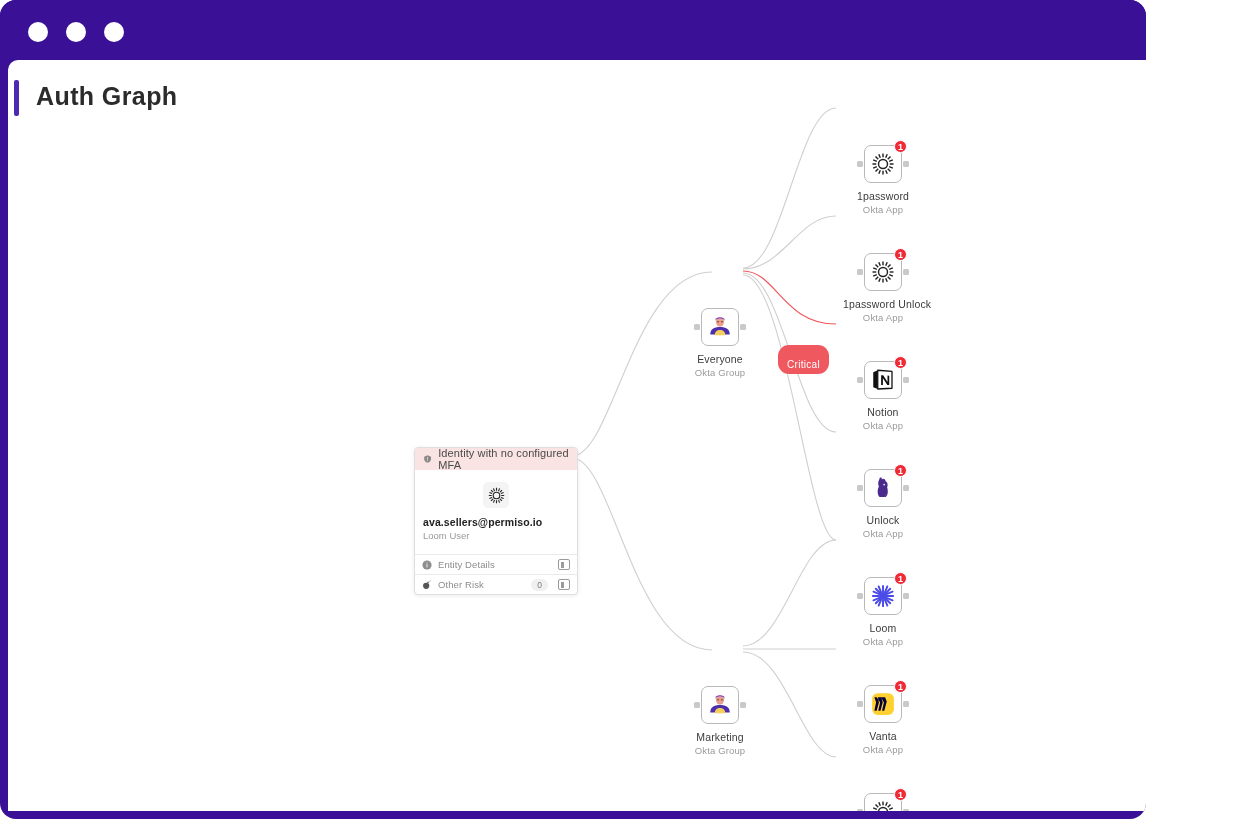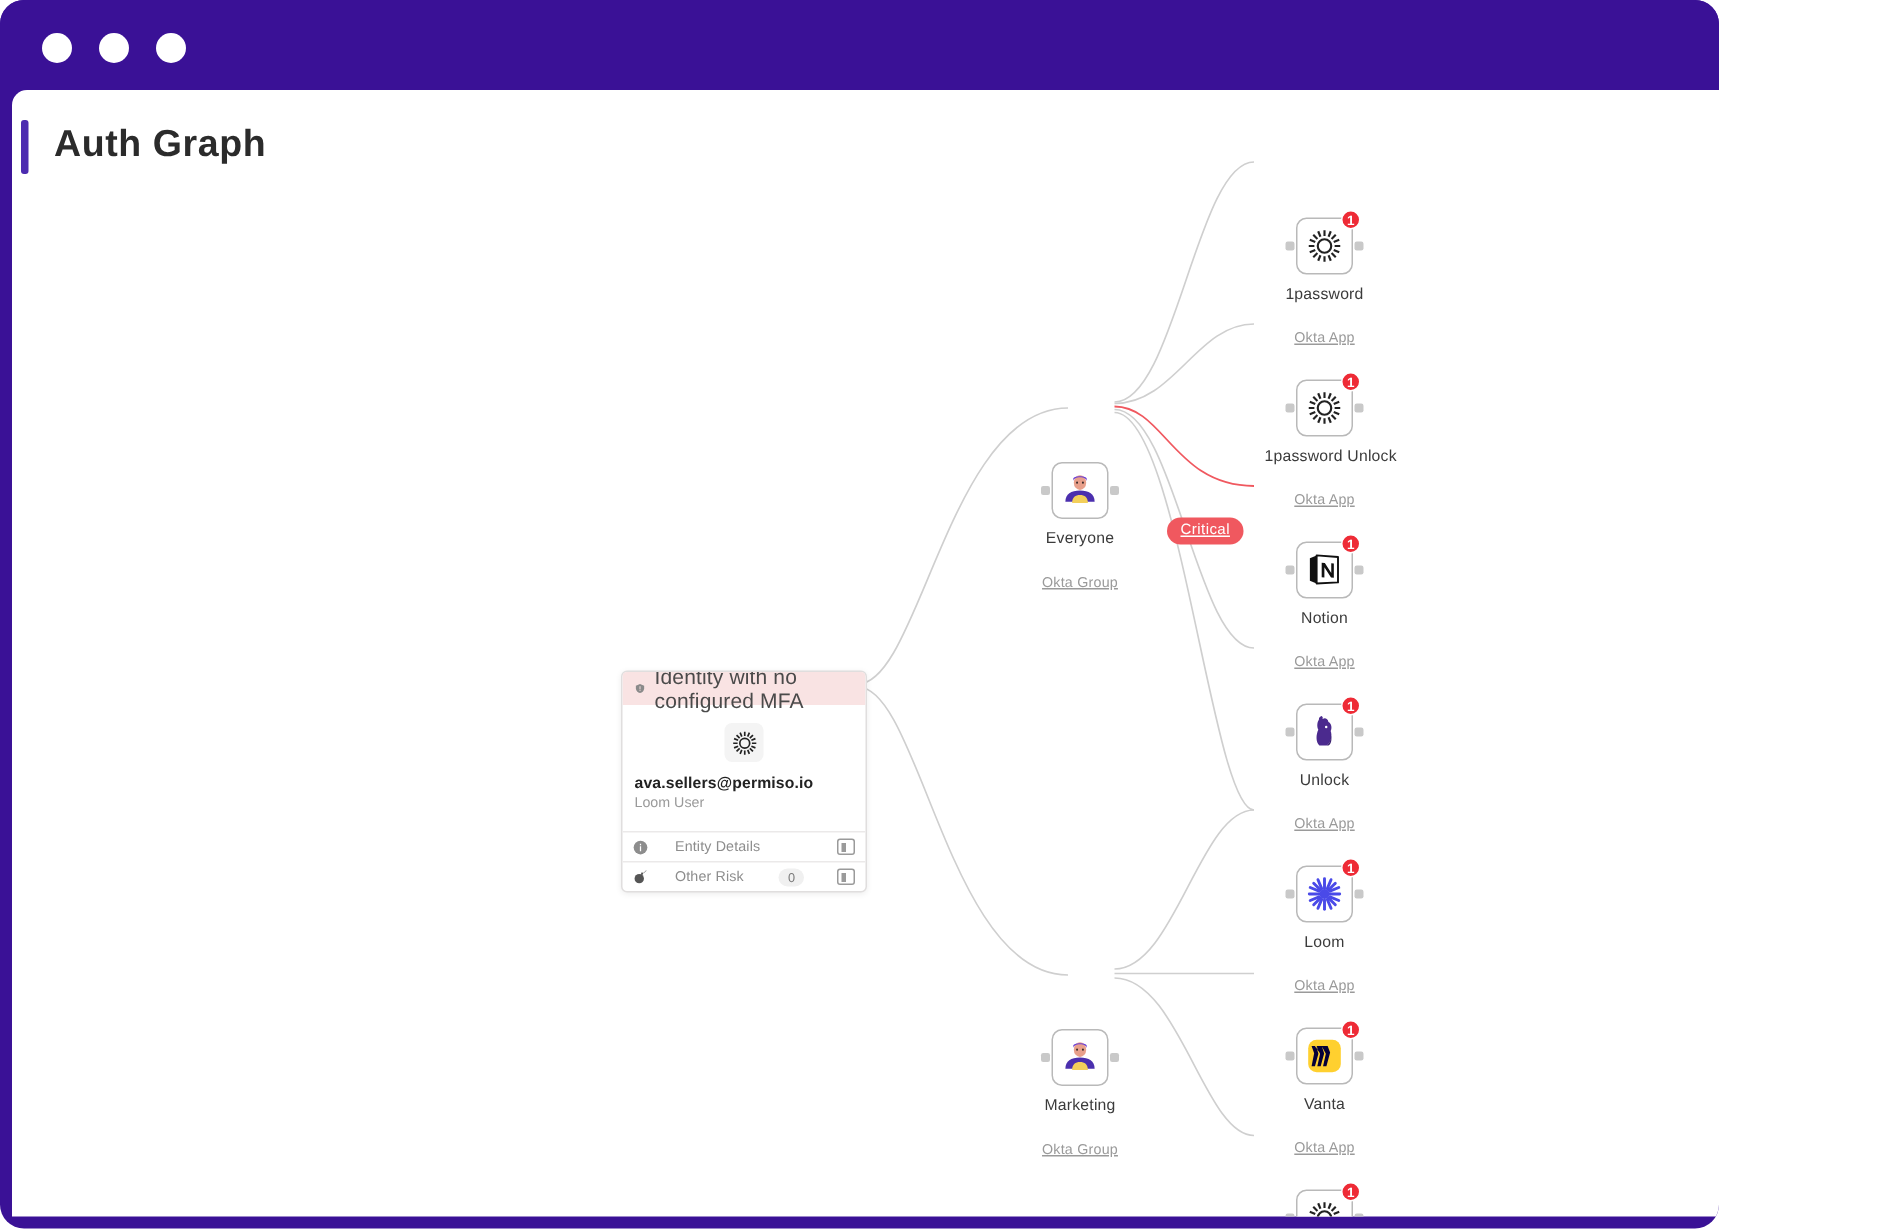--- a/index.html
+++ b/index.html
@@ -83,57 +83,56 @@
     font-size: 9px; font-weight: bold;
     line-height: 13px; text-align: center;
     border: 1.3px solid #ffffff;
   }
   .node-label {
     margin-top: 7px;
     font-size: 10.5px; color: #3b3b3b;
     letter-spacing: 0.15px; white-space: nowrap;
   }
   .node-sub {
-    margin-top: 18px;
+    margin-top: 2px;
     font-size: 9.5px; color: #9a9a9a;
-    letter-spacing: 0.15px; white-space: nowrap; text-decoration: underline;
+    letter-spacing: 0.15px; white-space: nowrap;
   }
   .ico { width: 24px; height: 24px; display: block; }
 
   
   #critical-pill {
     position: absolute;
     left: 770px; top: 285px;
     background: #f0585f;
     color: #ffffff;
     font-size: 10px; letter-spacing: 0.3px;
-    padding: 3px 9px 4px;
+    padding: 14px 9px 4px;
     border-radius: 11px;
     white-space: nowrap;
-    text-decoration: underline;
   }
 
   
   #user-card {
     position: absolute; left: 406px; top: 387px;
     width: 164px;
     background: #ffffff;
     border: 1px solid #e0dede;
     border-radius: 4px;
     box-shadow: 0 1px 4px rgba(0,0,0,0.08);
     overflow: hidden;
   }
   #card-alert {
     background: #f9e3e3;
     height: 22px;
     display: flex; align-items: center;
     padding: 0 8px; gap: 6px;
   }
   #card-alert .alert-txt {
-    font-size: 14px; color: #4a4a4a; letter-spacing: 0.1px;
+    font-size: 11px; color: #4a4a4a; letter-spacing: 0.1px;
   }
   #card-body {
     padding: 12px 8px 13px;
     text-align: left;
   }
   #card-avatar {
     width: 26px; height: 26px; margin: 0 auto 8px;
     background: #f4f4f4; border-radius: 5px;
     display: flex; align-items: center; justify-content: center;
   }
@@ -141,21 +140,21 @@
     font-size: 10.5px; font-weight: bold; color: #222;
     letter-spacing: 0.1px;
   }
   #card-type {
     font-size: 9.5px; color: #9a9a9a; margin-top: 2px;
   }
   .card-row {
     height: 20px;
     border-top: 1px solid #ebe9e9;
     display: flex; align-items: center;
-    padding: 0 7px; gap: 18px;
+    padding: 0 7px; gap: 6px;
   }
   .card-row .row-label {
     font-size: 9.5px; color: #8d8d8d; flex: 1 1 auto;
     text-align: left; letter-spacing: 0.1px;
   }
   .count-chip {
     font-size: 8.5px; color: #7a7a7a;
     background: #f0f0f0; border-radius: 8px;
     padding: 1px 6px; margin-right: 4px;
   }

